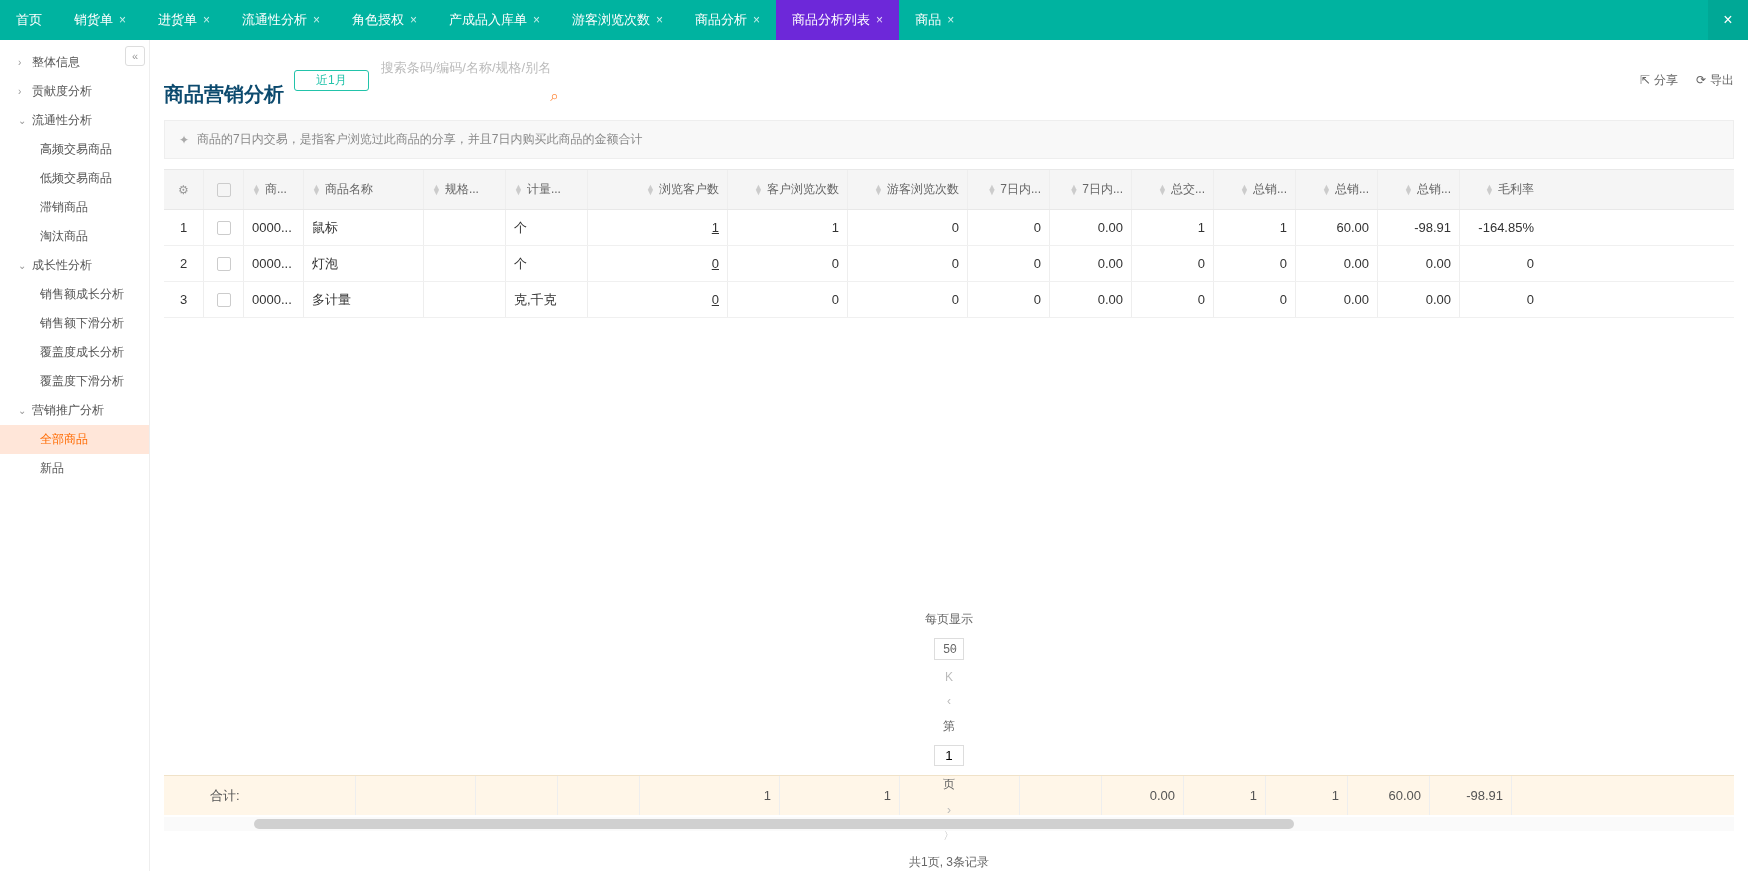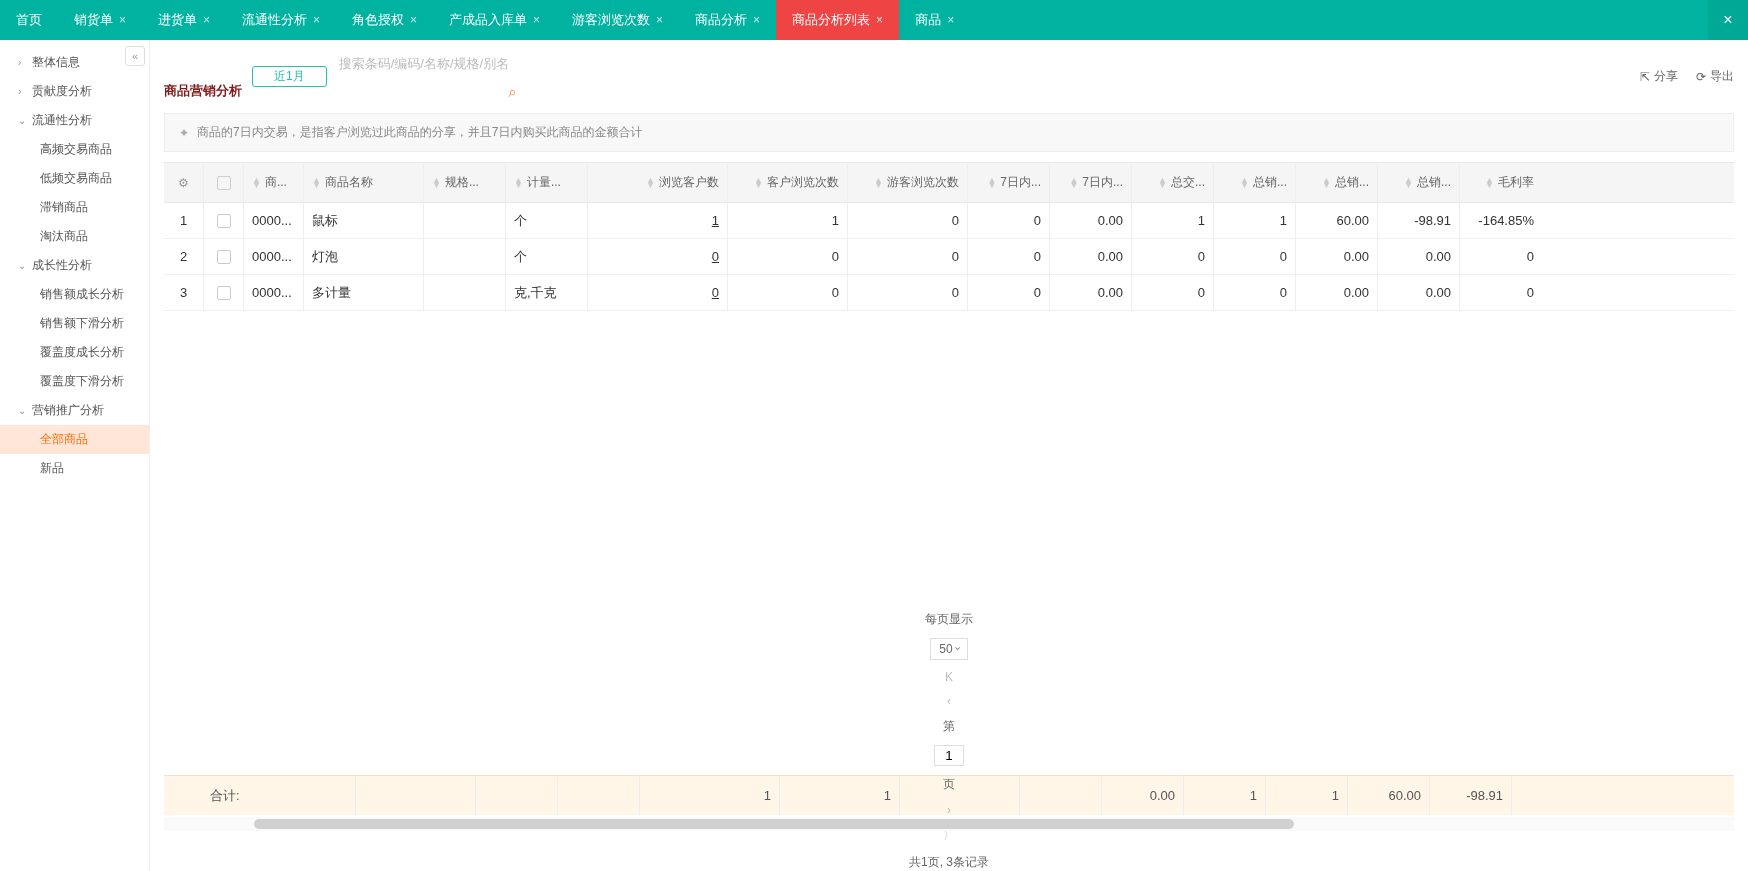--- a/index.html
+++ b/index.html
@@ -2,38 +2,38 @@
 <html><head>
 <meta charset="utf-8">
 <style>
 * { box-sizing: border-box; margin: 0; padding: 0; }
 body { font-family: "Microsoft YaHei", Arial, sans-serif; font-size: 13px; color: #333; background: #fff; overflow: hidden; }
 .app { display: flex; flex-direction: column; height: 871px; width: 1748px; }
 
 
 .topbar { height: 40px; background: #00b3a0; display: flex; align-items: stretch; color: #fff; position: relative; }
 .tab { display: flex; align-items: center; padding: 0 16px; cursor: pointer; font-size: 13px; white-space: nowrap; }
-.tab.active { background: #ef4444; }
+.tab.active { background: #6d28d9; }
 .tab .tab-close { margin-left: 6px; font-size: 12px; opacity: 0.8; }
 .topbar-close { position: absolute; right: 0; top: 0; width: 40px; height: 40px; background: #00a896; display: flex; align-items: center; justify-content: center; cursor: pointer; font-size: 16px; }
 
 .body { flex: 1; display: flex; min-height: 0; }
 
 
 .sidebar { width: 150px; border-right: 1px solid #eee; padding-top: 8px; font-size: 12px; color: #555; position: relative; overflow-y: auto; }
 .sidebar .collapse-btn { position: absolute; right: 4px; top: 6px; width: 20px; height: 20px; display: flex; align-items: center; justify-content: center; border: 1px solid #ddd; border-radius: 3px; color: #999; cursor: pointer; font-size: 11px; }
 .side-item { padding: 6px 12px 6px 18px; display: flex; align-items: center; cursor: pointer; }
 .side-item .chev { margin-right: 4px; font-size: 10px; color: #999; width: 10px; display: inline-block; }
 .side-sub { padding: 6px 12px 6px 40px; cursor: pointer; }
 .side-sub.active { background: #ffe6d9; color: #ff6a00; }
 
 
 .main { flex: 1; display: flex; flex-direction: column; padding: 12px 14px 0 14px; min-width: 0; }
 .page-header { display: flex; align-items: center; gap: 10px; margin-bottom: 12px; }
-.page-title { font-size: 13px; font-weight: 600; color: #7f1d1d; margin-top: 29px; }
+.page-title { font-size: 20px; font-weight: 600; color: #0c4a6e; margin-top: 29px; }
 .period-tag { border: 1px solid #22c3aa; color: #22c3aa; font-size: 12px; padding: 1px 21px; border-radius: 3px; }
 .search-wrap { display: flex; align-items: flex-end; gap: 8px; flex-direction: column; }
 .search-input { border: none; outline: none; font-size: 13px; width: 180px; color: #555; padding: 4px 2px; }
 .search-input::placeholder { color: #bbb; }
 .search-icon { color: #ff8c42; font-size: 15px; }
 .header-actions { margin-left: auto; display: flex; gap: 18px; color: #666; font-size: 12px; }
 .header-actions .act { display: flex; align-items: center; gap: 4px; cursor: pointer; }
 
 .tip-bar { background: #f8f8f8; border: 1px solid #eee; padding: 10px 14px; font-size: 12px; color: #888; display: flex; align-items: center; gap: 8px; margin-bottom: 10px; }
 .tip-bar .tip-icon { color: #aaa; }
@@ -71,21 +71,21 @@
 .c12 { width: 82px; } 
 .c13 { width: 82px; } 
 .c14 { width: 82px; } 
 .c15 { width: 82px; } 
 
 .hscroll { height: 14px; background: #fafafa; position: relative; margin-top: 2px; }
 .hscroll-thumb { position: absolute; left: 90px; top: 2px; height: 10px; width: 1040px; background: #d0d0d0; border-radius: 5px; }
 
 
 .pagination { height: 40px; display: flex; align-items: center; justify-content: flex-end; gap: 10px; font-size: 12px; color: #666; padding: 0 14px; flex-direction: column; }
-.pg-select { border: 1px solid #ddd; padding: 3px 14px 3px 8px; position: relative; cursor: pointer; }
+.pg-select { border: 1px solid #ddd; padding: 3px 6px 3px 8px; position: relative; cursor: pointer; }
 .pg-select::after { content: "⌄"; position: absolute; right: 4px; top: 0; color: #999; }
 .pg-btn { color: #bbb; cursor: pointer; padding: 0 4px; }
 .pg-input { width: 30px; border: 1px solid #ddd; text-align: center; padding: 2px; }
 </style>
 </head>
 <body>
 
 <div class="app">
 
   <div class="topbar" id="topbar">

